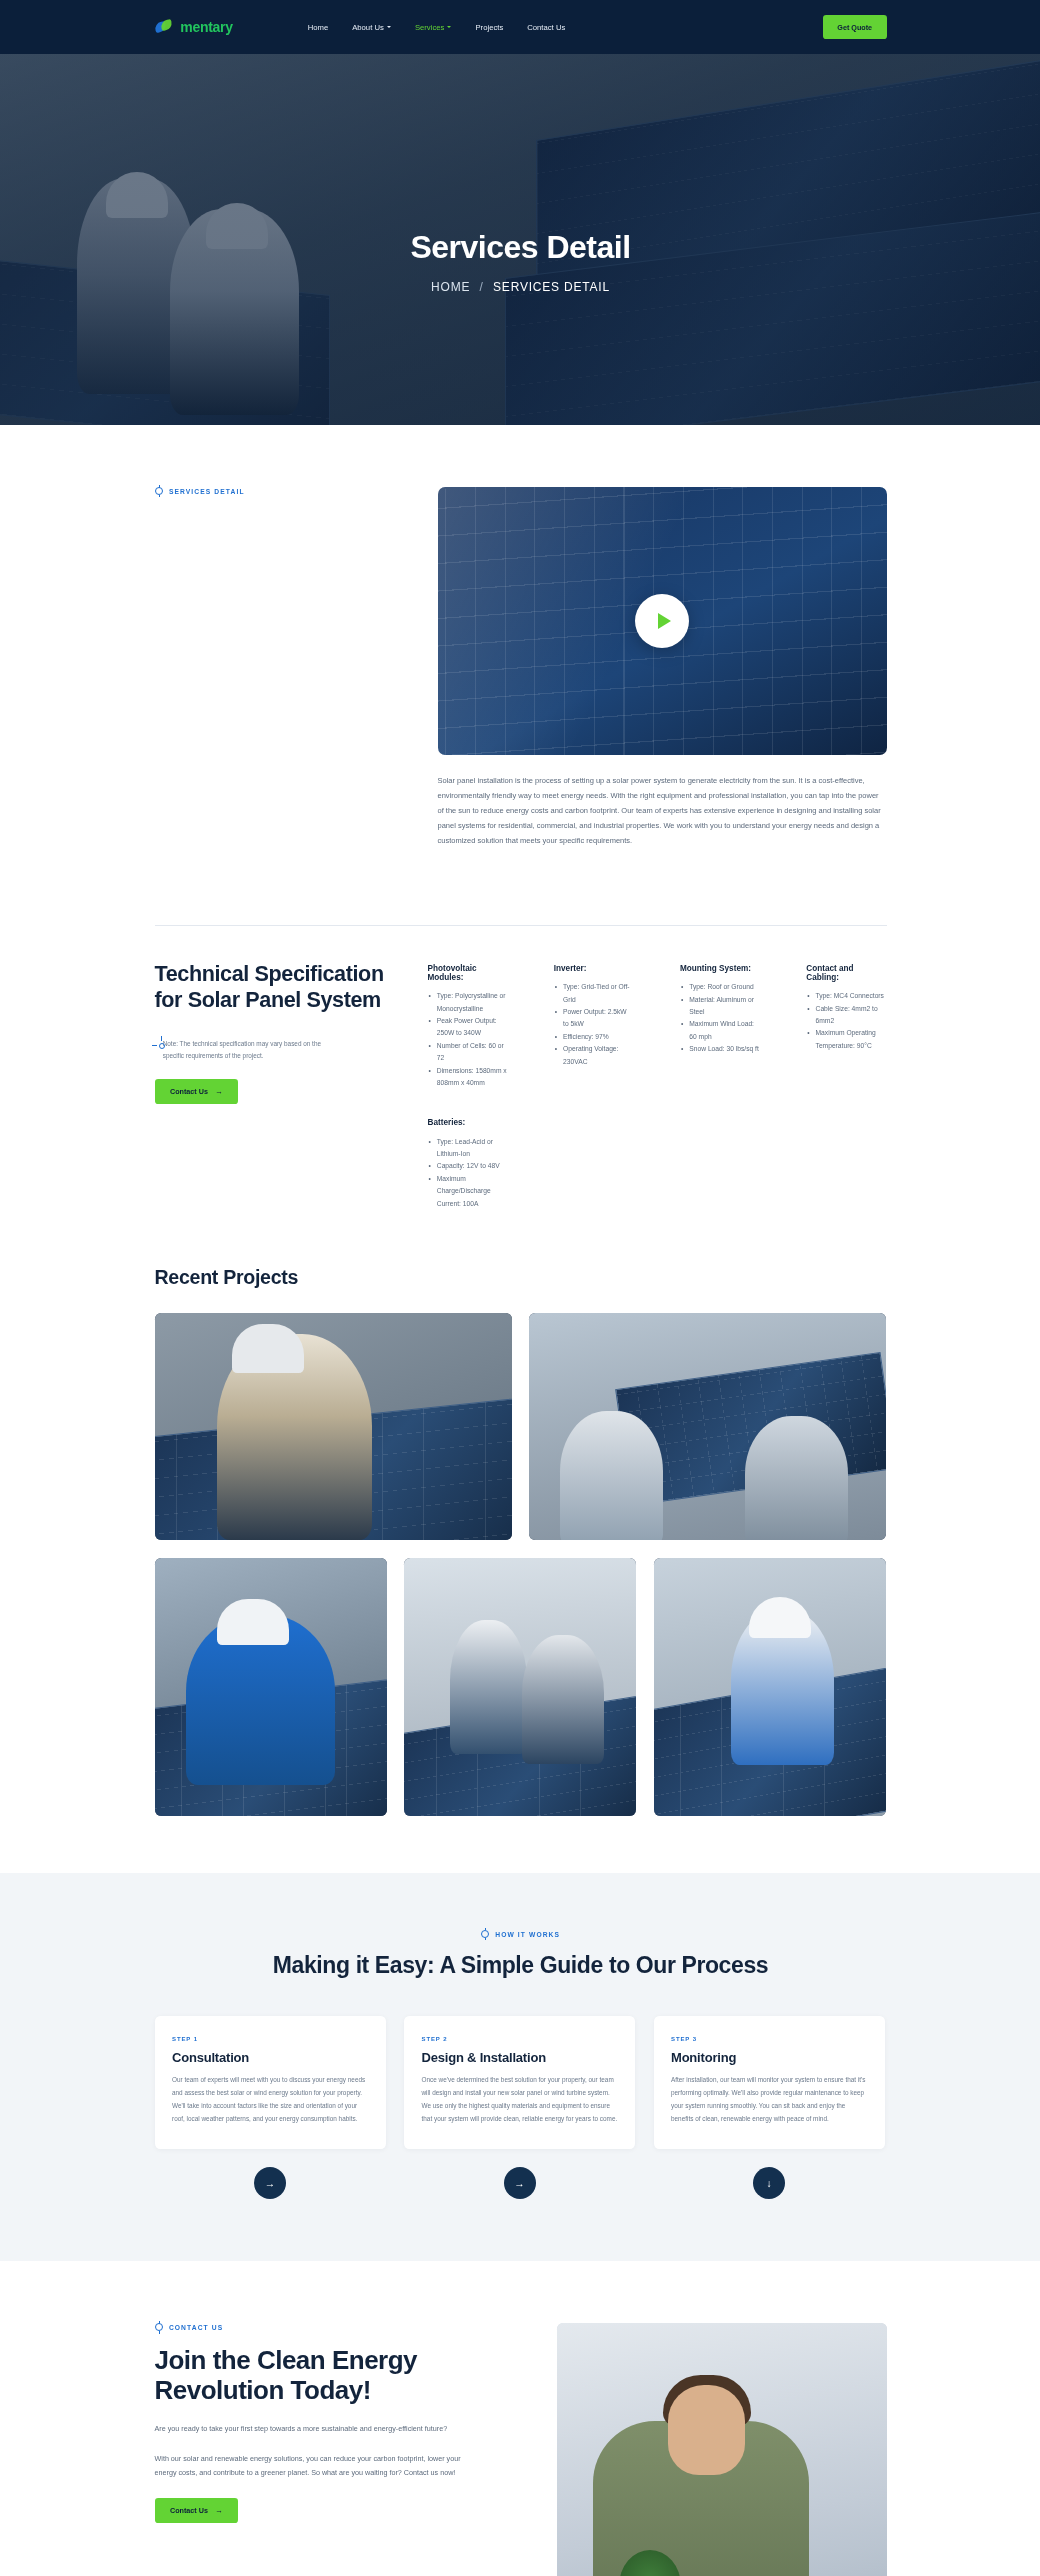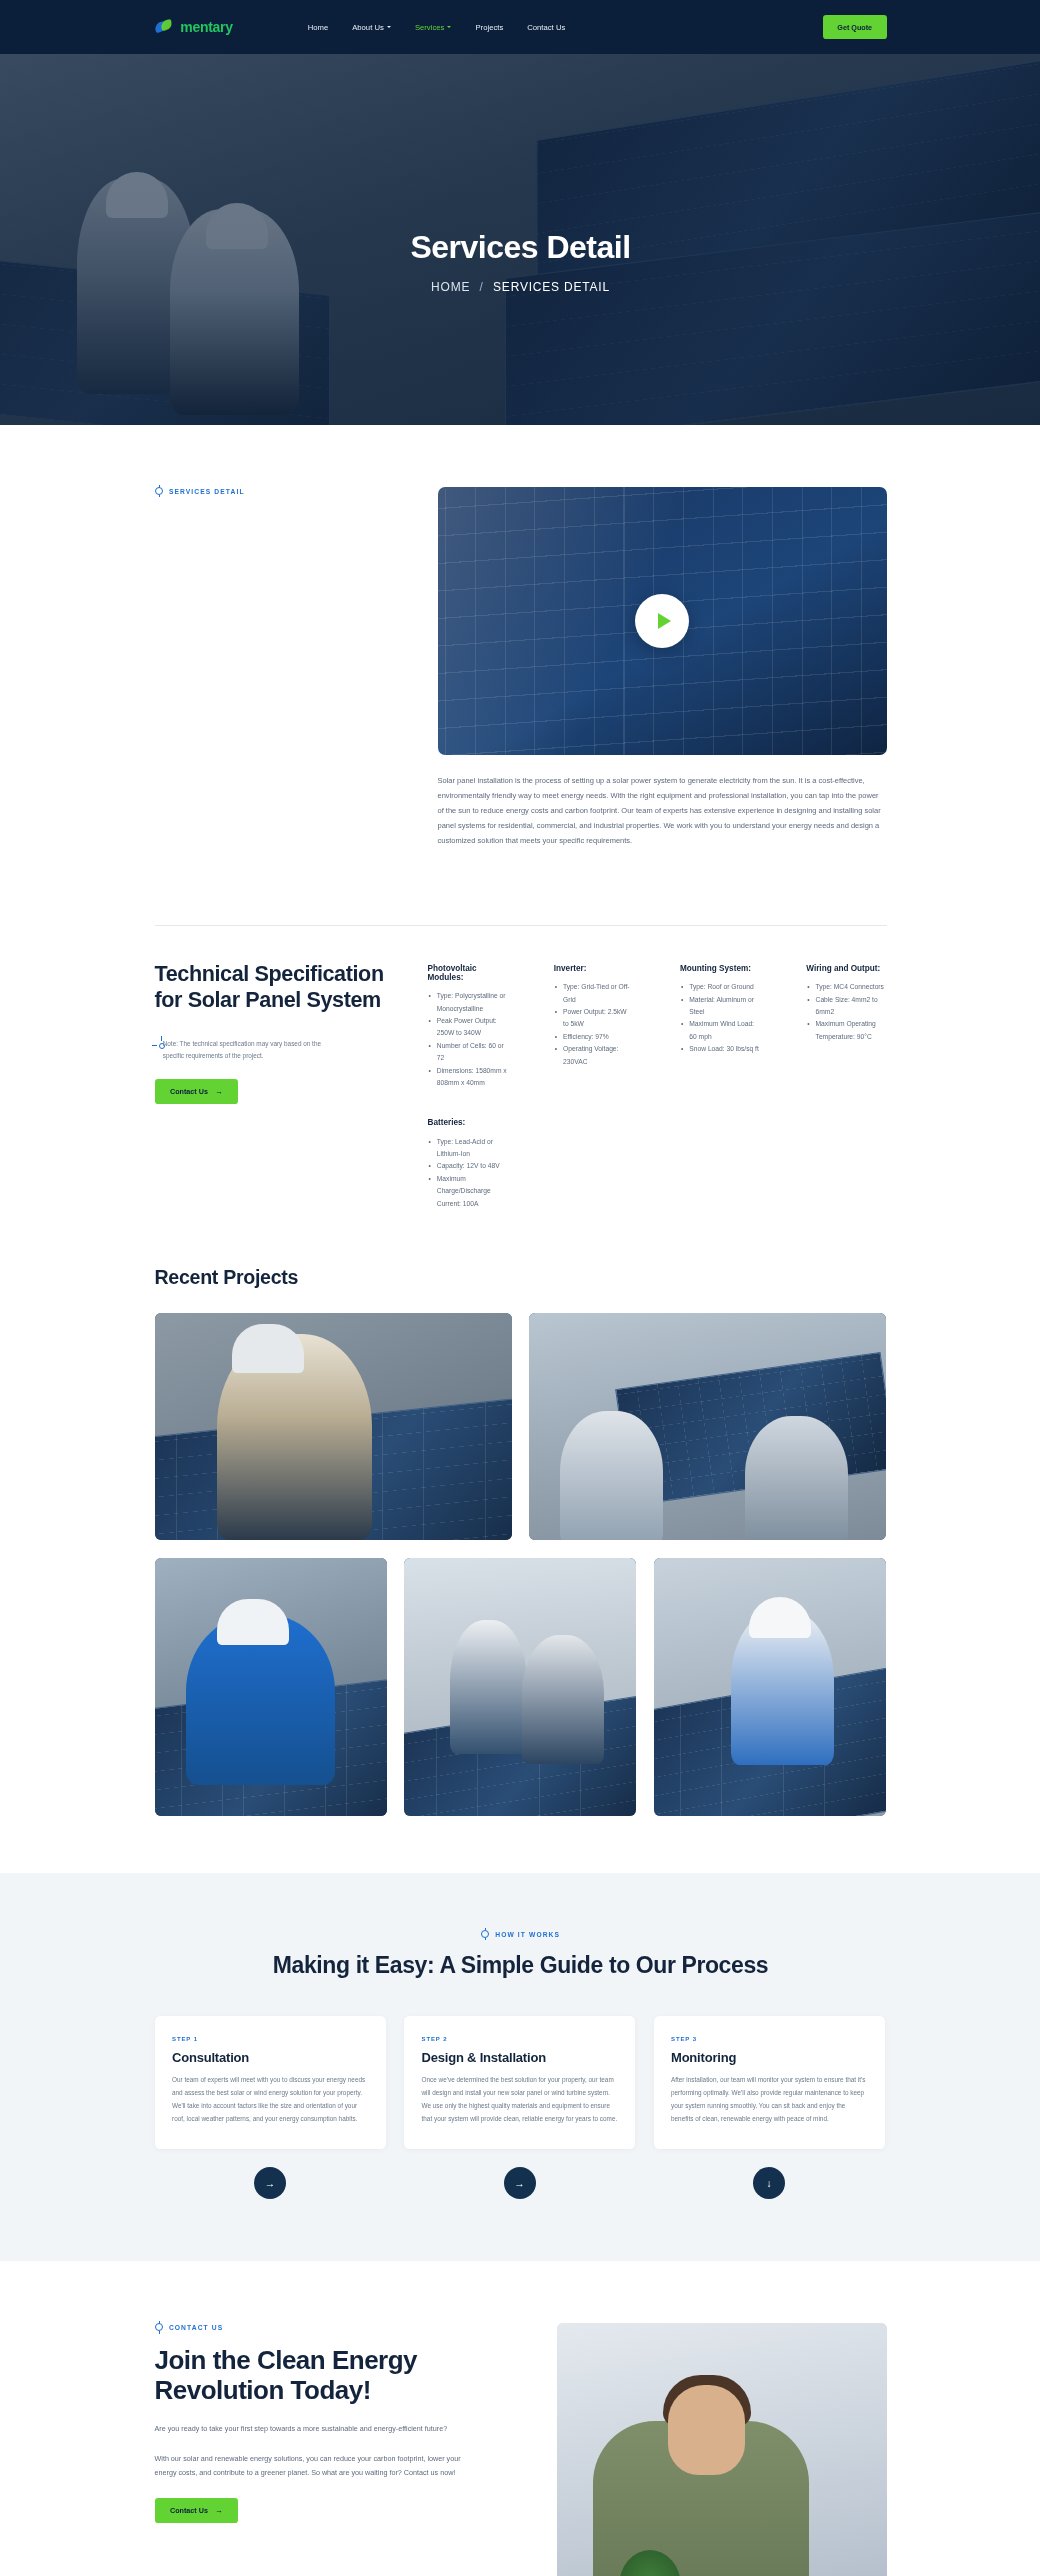--- a/index.html
+++ b/index.html
@@ -327,21 +327,21 @@
         <div class="spec-block">
           <h4>Mounting System:</h4>
           <ul>
             <li>Type: Roof or Ground</li>
             <li>Material: Aluminum or Steel</li>
             <li>Maximum Wind Load: 60 mph</li>
             <li>Snow Load: 30 lbs/sq ft</li>
           </ul>
         </div>
         <div class="spec-block">
-          <h4>Wiring and Output:</h4>
+          <h4>Contact and Cabling:</h4>
           <ul>
             <li>Type: MC4 Connectors</li>
             <li>Cable Size: 4mm2 to 6mm2</li>
             <li>Maximum Operating Temperature: 90°C</li>
           </ul>
         </div>
         <div class="spec-block">
           <h4>Batteries:</h4>
           <ul>
             <li>Type: Lead-Acid or Lithium-Ion</li>

